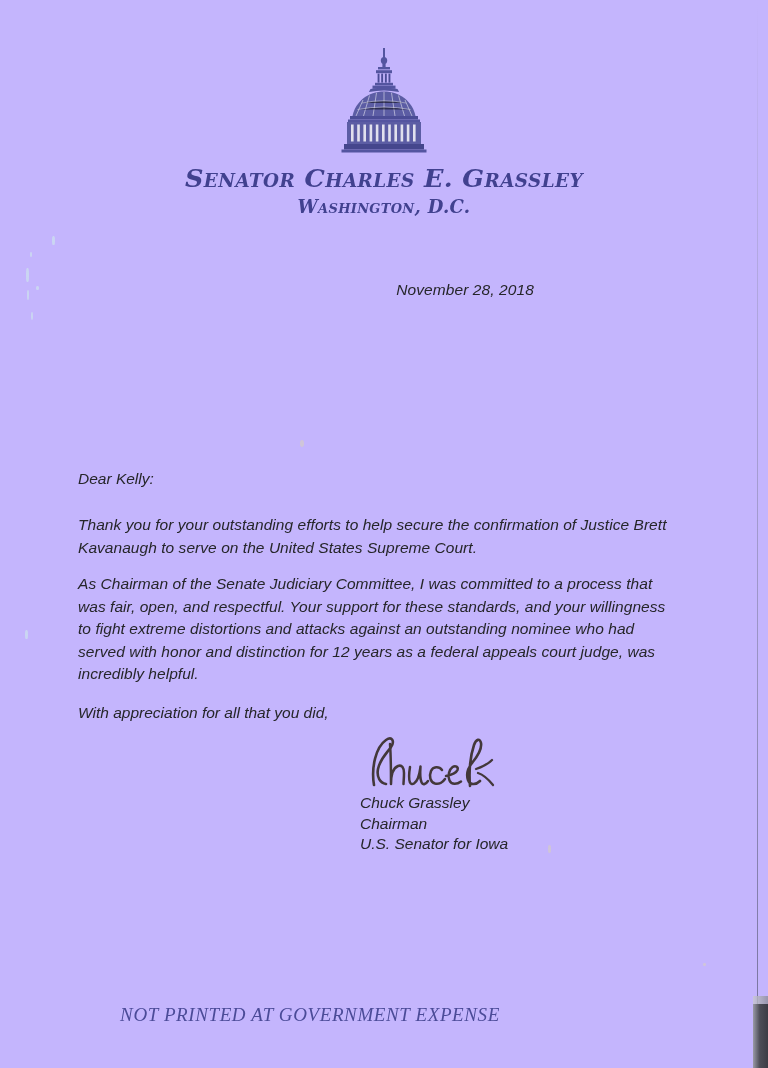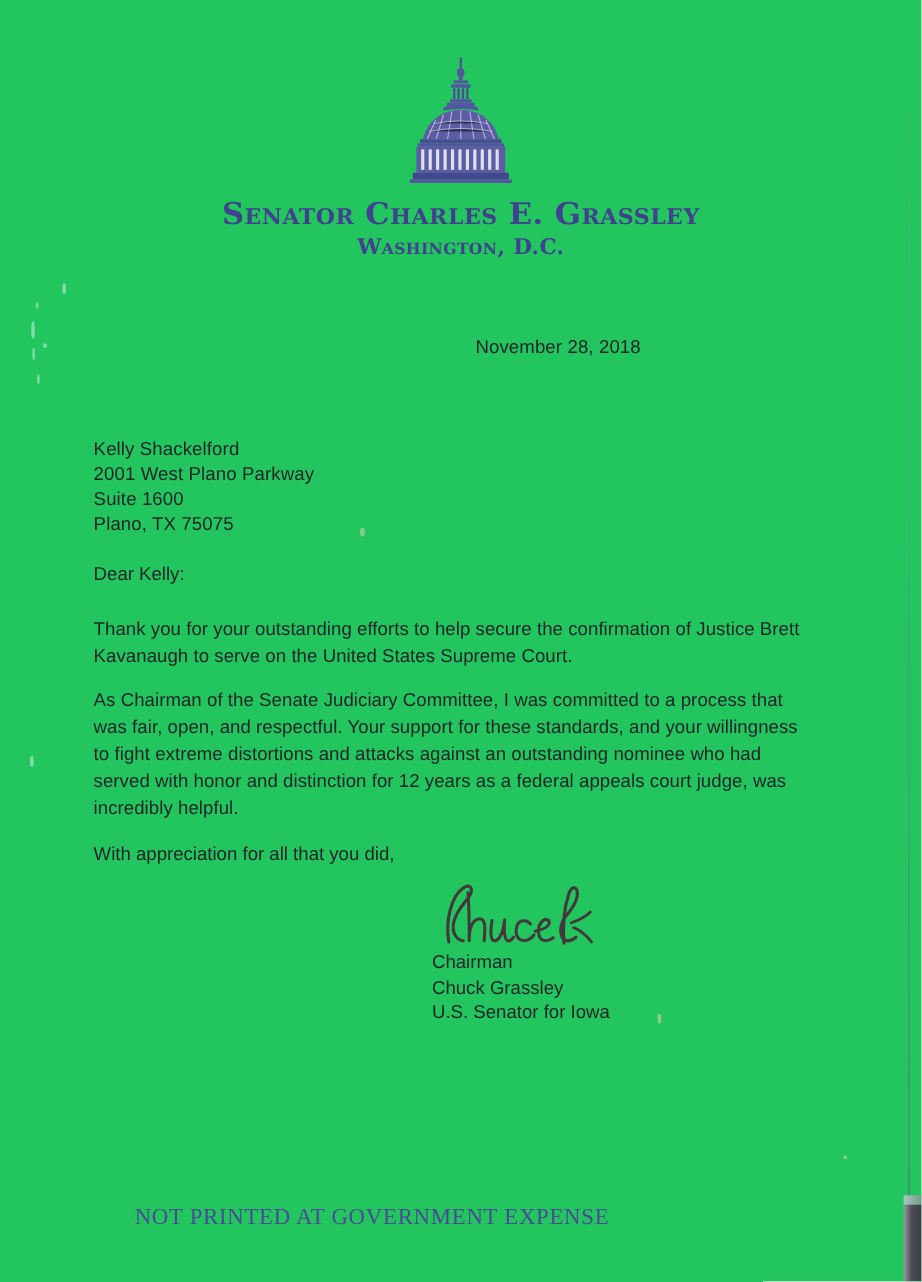--- a/index.html
+++ b/index.html
@@ -4,23 +4,24 @@
 <style>
   html, body {
     margin: 0;
     padding: 0;
     background: #ffffff;
   }
   .page {
     position: relative;
     width: 768px;
     height: 1068px;
-    background: #22c55e;
+    background: #c4b5fd;
     overflow: hidden;
     font-family: "Liberation Sans", sans-serif;
+    font-style: italic;
     -webkit-font-smoothing: antialiased;
   }
 
   
   .scan-speck {
     position: absolute;
     background: #cfeeea;
     opacity: .55;
     border-radius: 40%;
     pointer-events: none;
@@ -247,26 +248,20 @@
         <path d="M17.5 103.5 h85 v3 h-85 z" fill="#5455a0"></path>
       </svg>
     </div>
 
     <div class="lh-name">Senator Charles E. Grassley</div>
     <div class="lh-city">Washington, D.C.</div>
   </div>
 
   <div class="date">November 28, 2018</div>
 
-  <div class="address">
-    <div>Kelly Shackelford</div>
-    <div>2001 West Plano Parkway</div>
-    <div>Suite 1600</div>
-    <div>Plano, TX  75075</div>
-  </div>
 
   <div class="salutation">Dear Kelly:</div>
 
   <div class="para para-1">Thank you for your outstanding efforts to help secure the confirmation of Justice Brett Kavanaugh to serve on the United States Supreme Court.</div>
 
   <div class="para para-2">As Chairman of the Senate Judiciary Committee, I was committed to a process that was fair, open, and respectful. Your support for these standards, and your willingness to fight extreme distortions and attacks against an outstanding nominee who had served with honor and distinction for 12 years as a federal appeals court judge, was incredibly helpful.</div>
 
   <div class="closing">With appreciation for all that you did,</div>
 
   <div class="sig-block">
@@ -286,22 +281,22 @@
                  C 91.5 50, 97 49.6, 101 46.5" stroke-width="2.5"></path>
 
         <path d="M110 51 C 109 38, 110 22, 114 10 C 116 4, 120 3, 121 8 C 122 14, 117 22, 112 28
                  C 108 33, 106 39, 108 45 C 110 50.5, 116 50, 120 46" stroke-width="2.6"></path>
         <path d="M116 34 C 122 32, 128 29, 132 25" stroke-width="2.3"></path>
         <path d="M118 38 C 124 40, 129 45, 133 50" stroke-width="2.3"></path>
       </g>
     </svg>
 
     <div class="sig-lines">
+      <div>Chuck Grassley</div>
       <div>Chairman</div>
-      <div>Chuck Grassley</div>
       <div>U.S. Senator for Iowa</div>
     </div>
   </div>
 
   <div class="footer">NOT PRINTED AT GOVERNMENT EXPENSE</div>
 
   <div class="scan-edge-line"></div>
   <div class="scan-corner-block top"></div>
   <div class="scan-corner-block"></div>
 

